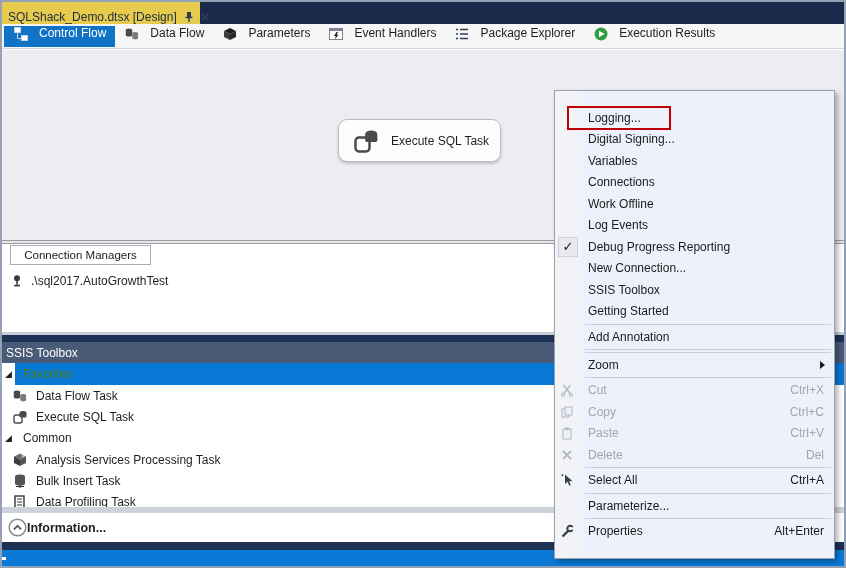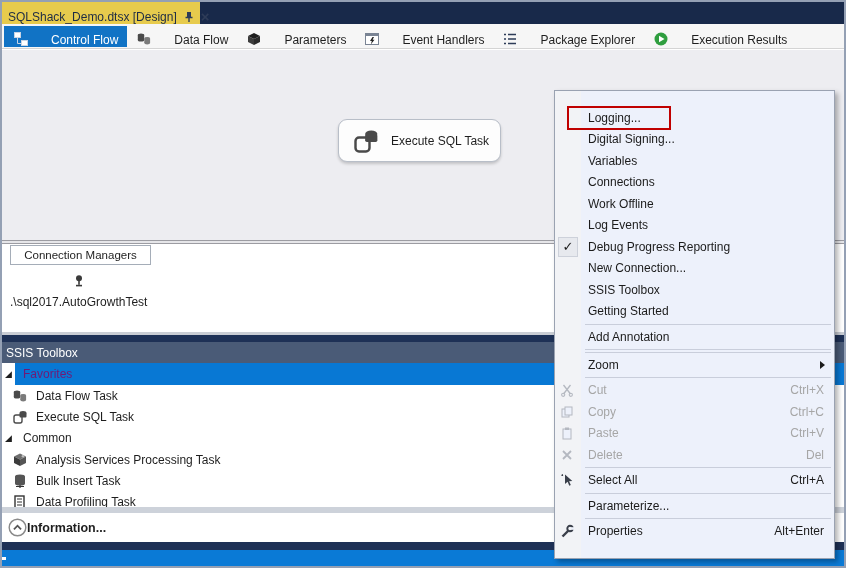--- a/index.html
+++ b/index.html
@@ -18,54 +18,54 @@
   }
   .doc-tab .title { white-space:nowrap; }
   .tab-ico { width:14px; height:14px; display:inline-flex; align-items:center; justify-content:center; color:#2E3C58; }
   .close-glyph { font-size:15px; font-weight:bold; line-height:12px; }
   
   .toolbar {
     position:absolute; left:0; top:22px; right:0; height:25px; background:#F6F6F6;
     border-bottom:1px solid #D4D4D4; display:flex; align-items:center; padding-left:2px;
     font-size:12px; color:#1E1E1E;
   }
-  .tb-item { height:21px; display:flex; align-items:flex-end; gap:22px; padding:0 9px; white-space:nowrap; }
+  .tb-item { height:21px; display:flex; align-items:flex-start; gap:10px; padding:0 9px; white-space:nowrap; }
   .tb-item.active { background:#1173C5; color:#FFFFFF; }
   .tb-ico { width:16px; height:16px; flex:0 0 16px; }
   
   .canvas { position:absolute; left:0; top:48px; right:0; height:190px; background:#EDEDF1; }
   .task-node {
     position:absolute; left:336px; top:69px; width:163px; height:43px; background:#FDFDFD;
     border:1px solid #B8BEC8; border-radius:9px; box-shadow:0 2px 3px rgba(0,0,0,0.18);
     display:flex; align-items:center; gap:11px; padding-left:13px; font-size:12px; color:#1E1E1E;
   }
   
   .h-splitter { position:absolute; left:0; top:238px; right:0; height:4px; background:#E6E6E9;
     border-top:1px solid #9C9CA2; border-bottom:1px solid #9C9CA2; }
   
   .cm-panel { position:absolute; left:0; top:242px; right:0; height:88px; background:#FFFFFF; }
   .cm-tab {
     position:absolute; left:8px; top:1px; width:141px; height:20px; background:#FFFFFF;
     border:1px solid #A5ADB8; display:flex; align-items:center; justify-content:center;
     font-size:11.5px; color:#1E1E1E;
   }
   .cm-row { position:absolute; left:8px; top:30px; display:flex; align-items:center; gap:7px;
-    font-size:12px; color:#1E1E1E;flex-direction:column; }
+    font-size:12px; color:#1E1E1E; }
   
   .band-line  { position:absolute; left:0; top:330px; right:0; height:3px; background:#C9CDD4; }
   .navy-strip1{ position:absolute; left:0; top:333px; right:0; height:7px; background:#1E3156; }
   .sstb-header{ position:absolute; left:0; top:340px; right:0; height:21px; background:#4A5B77;
     color:#FFFFFF; font-size:12px; display:flex; align-items:center; padding-left:4px; }
   
   .sstb-body { position:absolute; left:0; top:361px; right:0; height:144px; background:#FFFFFF; overflow:hidden; }
   .tbx-row { height:21px; display:flex; align-items:center; font-size:12px; color:#1E1E1E; position:relative; }
   .tbx-group { padding-left:3px; }
   .tbx-tri { width:13px; color:#1E1E1E; font-size:9px; line-height:9px; flex:0 0 13px; }
   .tbx-sel { position:absolute; left:13px; right:0; top:0; bottom:0; background:#0878D4; }
-  .tbx-sel-label { position:relative; color:#701a75; padding-left:5px; }
+  .tbx-sel-label { position:relative; color:#4d7c0f; padding-left:5px; }
   .tbx-item { padding-left:10px; gap:8px; }
   .tbx-ico { width:16px; height:16px; flex:0 0 16px; }
   
   .gray-band  { position:absolute; left:0; top:505px; right:0; height:6px; background:#CDD2DA; }
   .info-band  { position:absolute; left:0; top:511px; right:0; height:29px; background:#FFFFFF;
     display:flex; align-items:center; padding-left:6px; }
   .info-label { font-size:12.5px; font-weight:bold; color:#1E1E1E; }
   .navy-strip2{ position:absolute; left:0; top:540px; right:0; height:8px; background:#1E3156; }
   .statusbar  { position:absolute; left:0; top:548px; right:0; height:16px; background:#0A7AD6; }
   .status-tick{ position:absolute; left:0; top:7px; width:4px; height:3px; background:#FFFFFF; }

